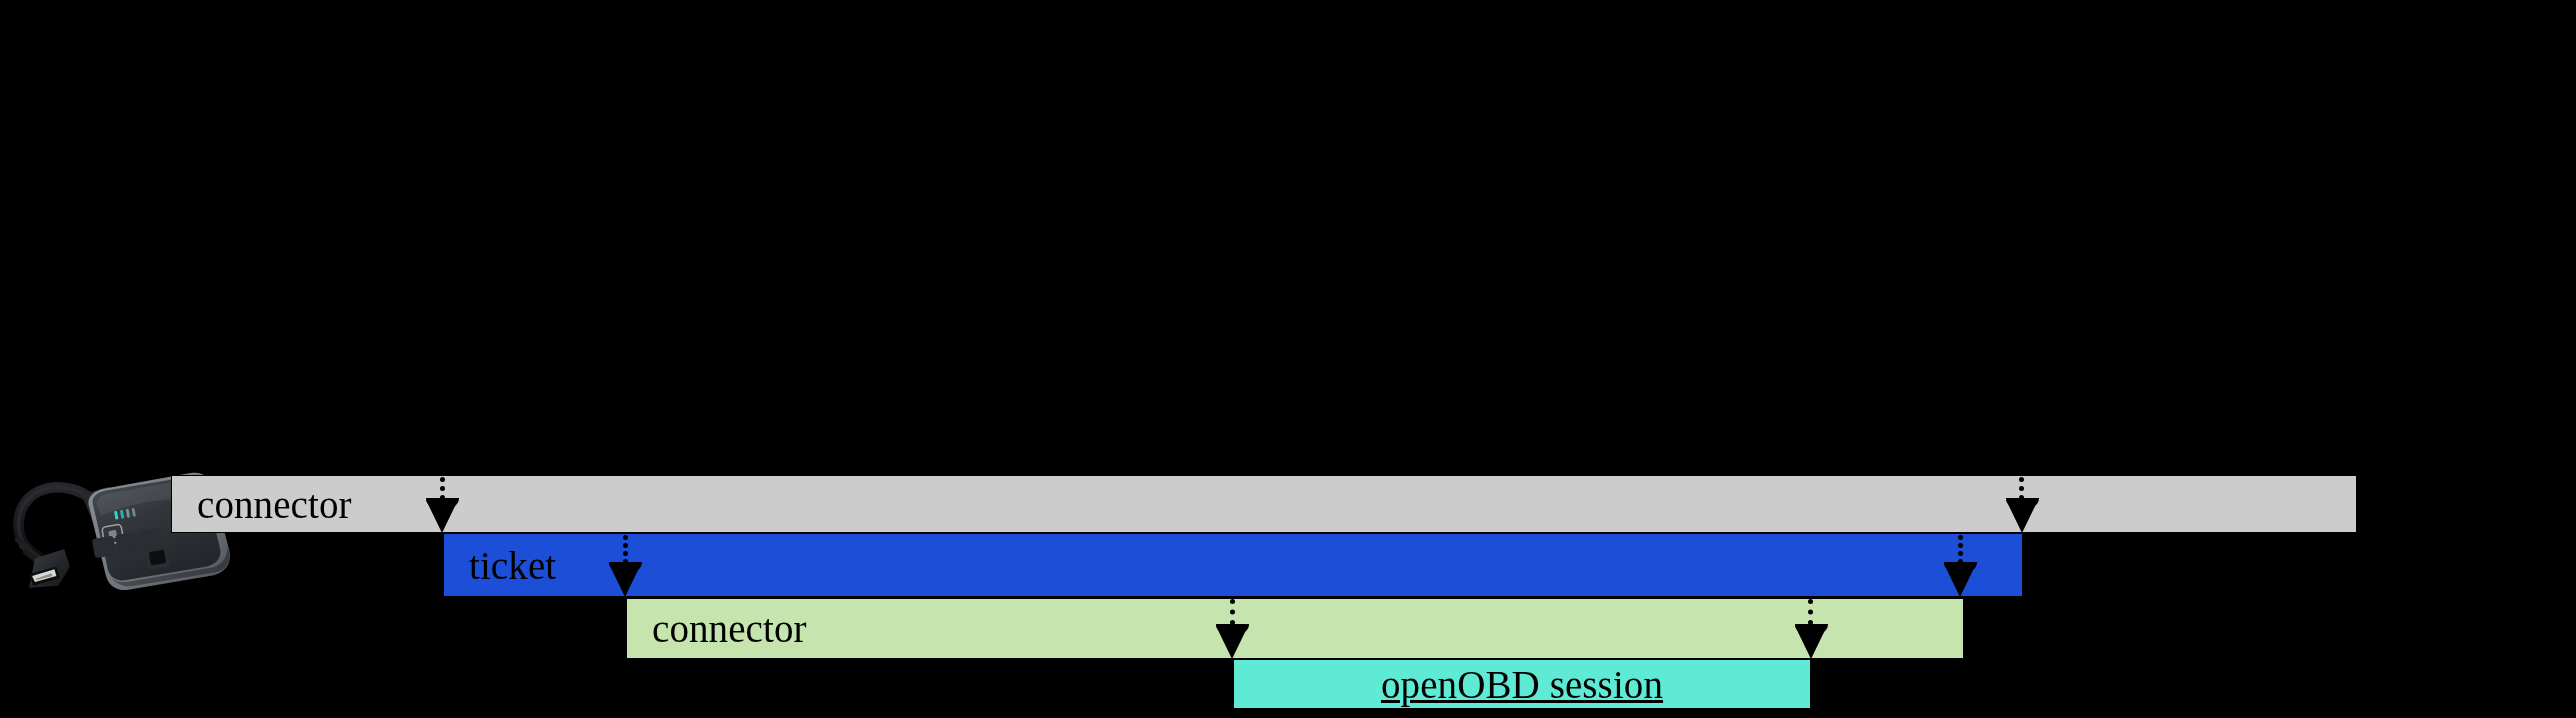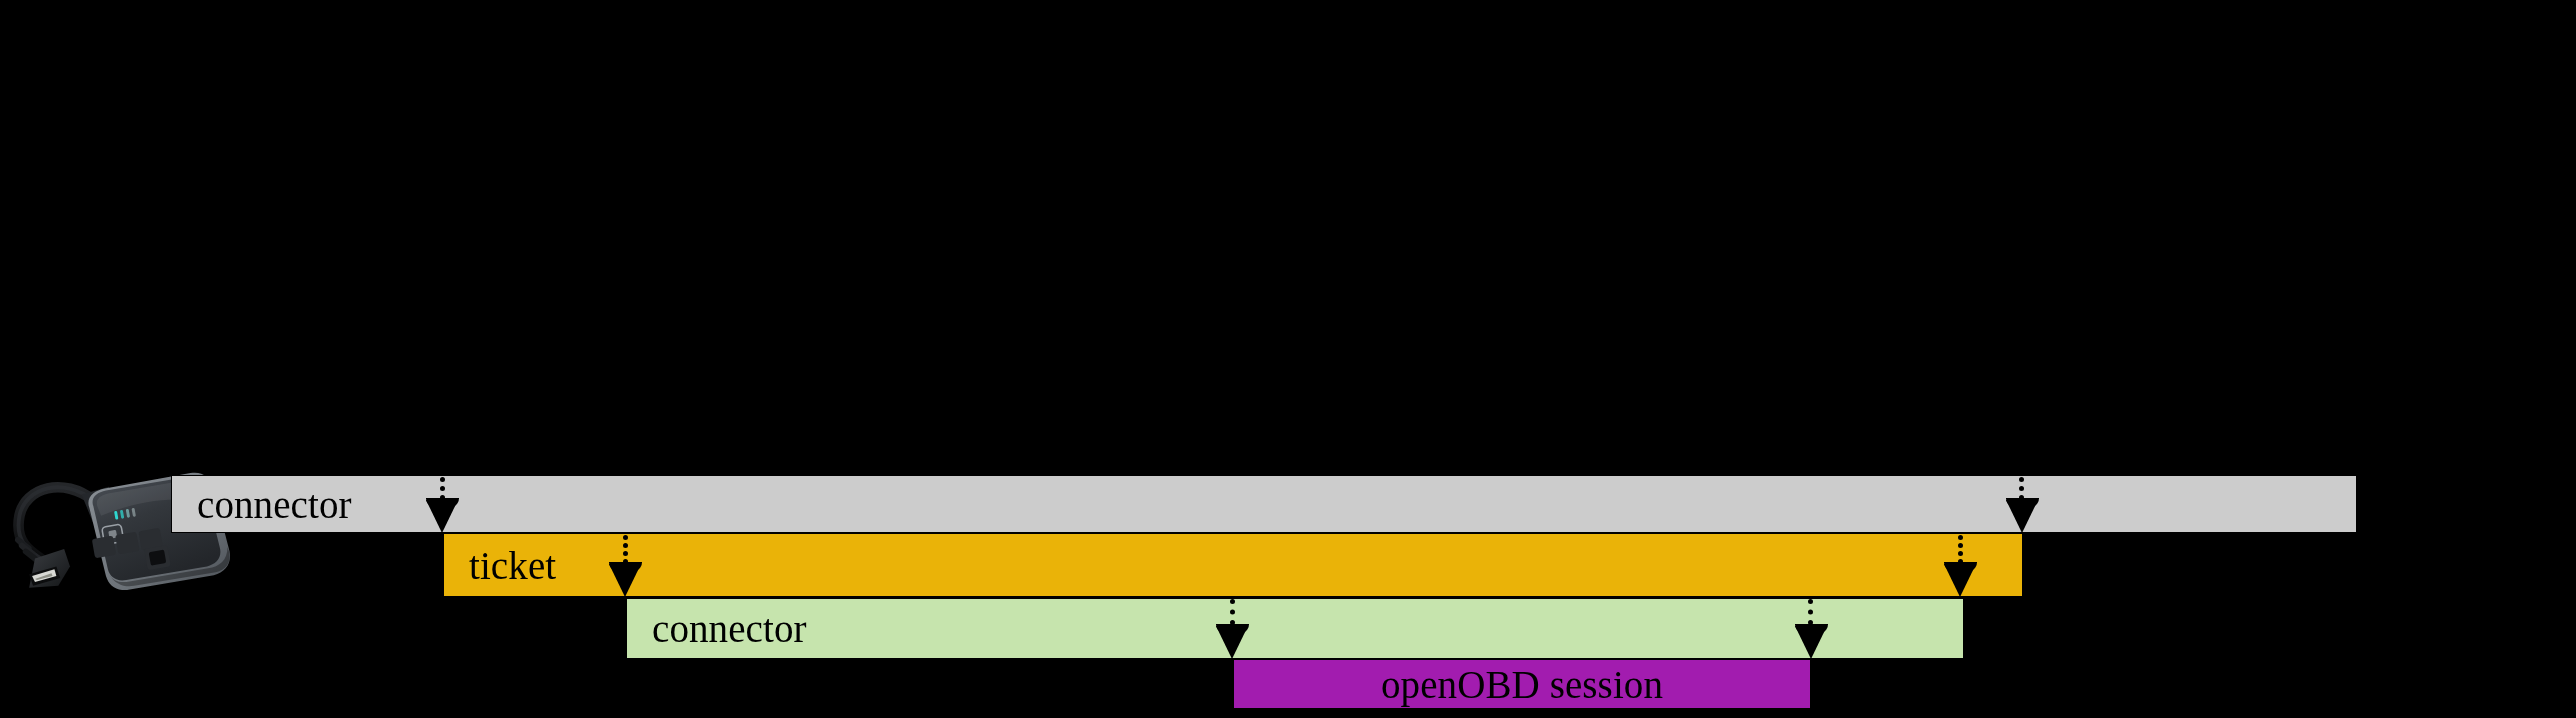--- a/index.html
+++ b/index.html
@@ -145,29 +145,29 @@
 
       <path d="M112,112 C118,122 128,126 138,124 L222,110 C232,108 238,100 236,90
                L234,84 C234,98 226,104 214,106 L130,120 C122,121 116,118 112,112 Z" fill="#000" opacity=".35"></path>
     </svg>
   </div>
 
   <div class="bar" id="bar-connector" style="left: 171px; top: 475px; width: 2186px; height: 58px; background: rgb(204, 204, 204);">
     <span class="bar-label">connector</span>
   </div>
 
-  <div class="bar" id="bar-ticket" style="left: 443px; top: 533px; width: 1580px; height: 64px; background: #eab308;">
+  <div class="bar" id="bar-ticket" style="left: 443px; top: 533px; width: 1580px; height: 64px; background: #1d4ed8;">
     <span class="bar-label">ticket</span>
   </div>
 
   <div class="bar" id="bar-connection" style="left: 626px; top: 598px; width: 1338px; height: 61px; background: rgb(198, 228, 173);">
     <span class="bar-label">connector</span>
   </div>
 
-  <div class="bar centered" id="bar-session" style="left: 1233px; top: 659px; width: 578px; height: 50px; background: #a21caf;">
+  <div class="bar centered" id="bar-session" style="left: 1233px; top: 659px; width: 578px; height: 50px; background: #5eead4; text-decoration: underline;">
     <span class="bar-label">openOBD session</span>
   </div>
 
   <div id="marker-layer">
       <div class="tick" style="left: 440px; top: 477px; height: 23.4px;"></div>
       <div class="concave" style="left: 426px; top: 498px;"></div>
       <div class="arrowhead" style="left: 426px; top: 500px; border-top-width: 33px;"></div>
       <div class="tick" style="left: 623px; top: 535px; height: 29px;"></div>
       <div class="concave" style="left: 609px; top: 562px;"></div>
       <div class="arrowhead" style="left: 609px; top: 564px; border-top-width: 33px;"></div>

